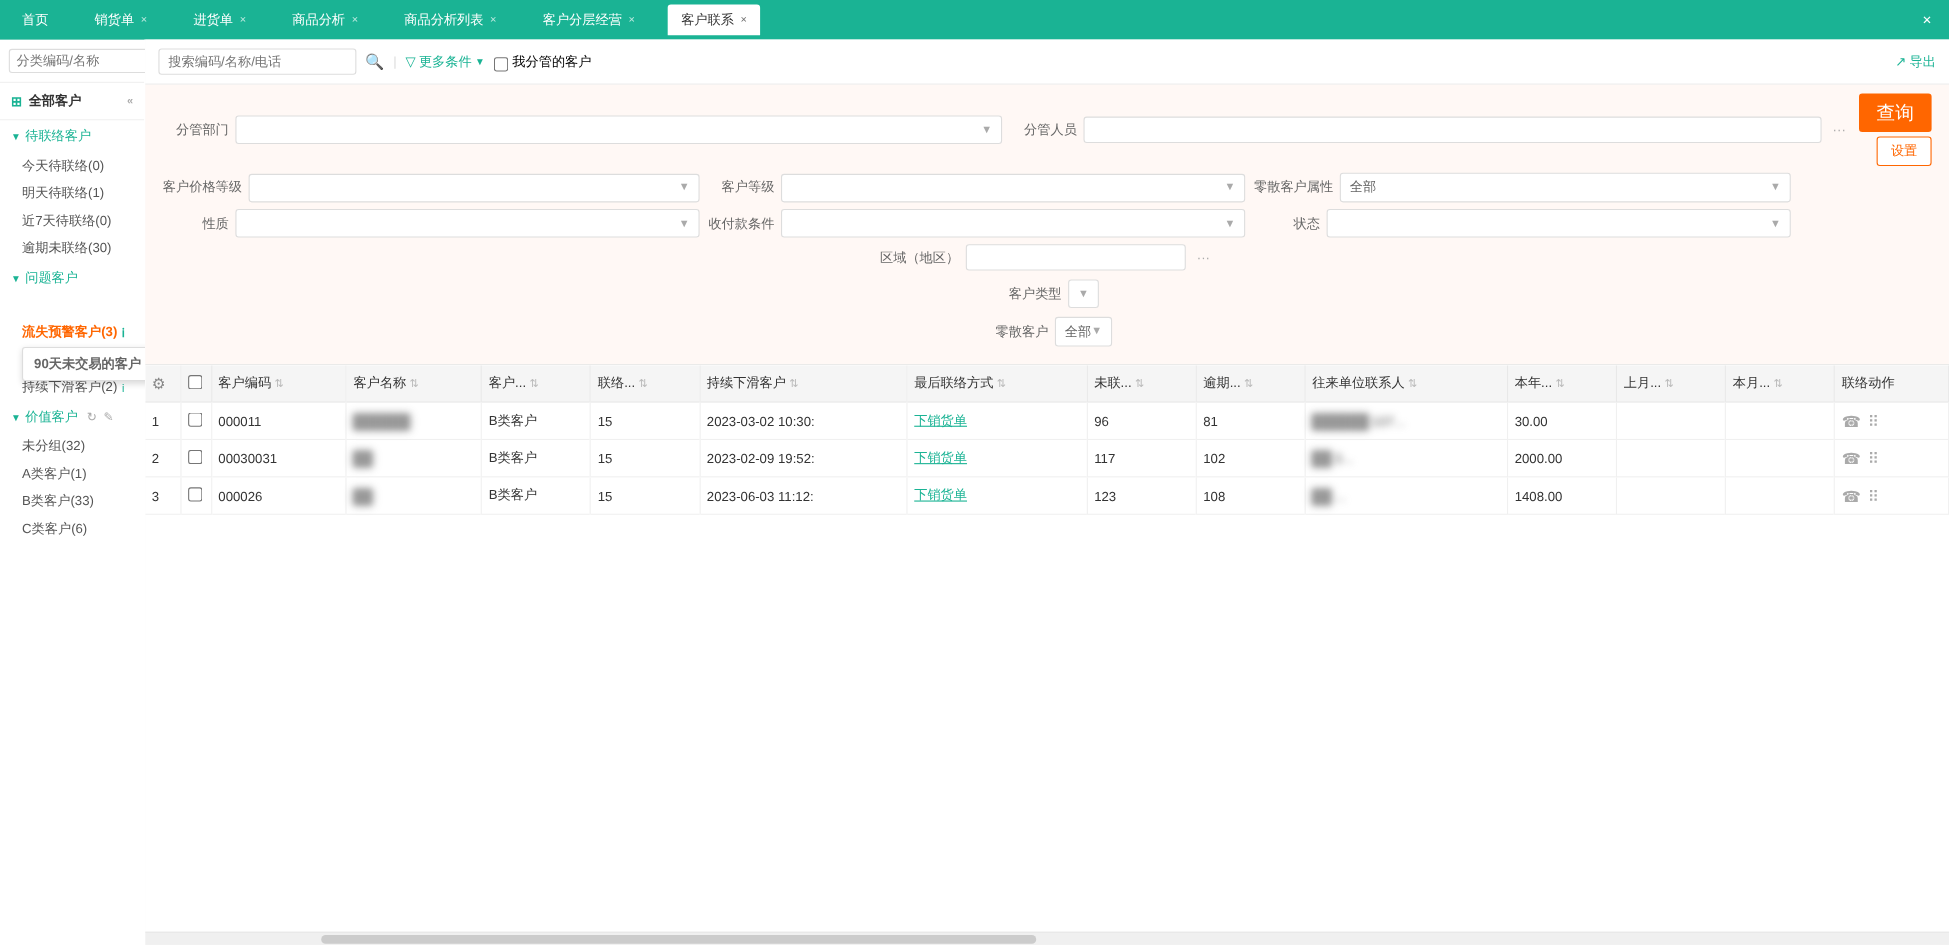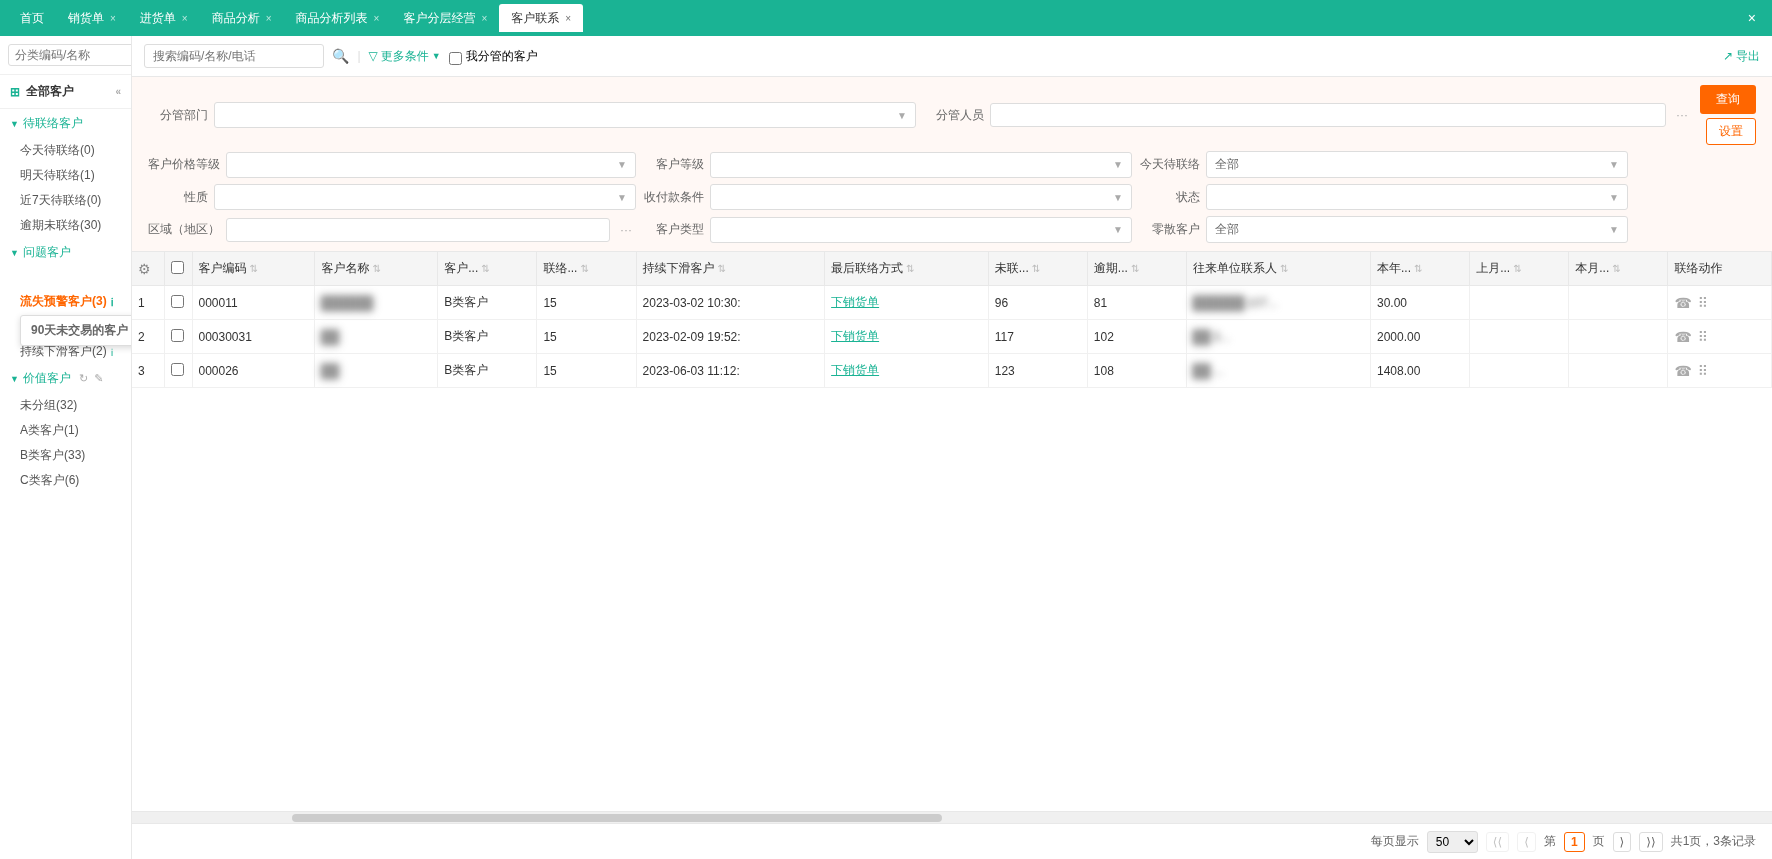--- a/index.html
+++ b/index.html
@@ -5,21 +5,21 @@
     * { box-sizing: border-box; margin: 0; padding: 0; font-family: 'Microsoft YaHei', Arial, sans-serif; font-size: 12px; }
     body { background: #f5f5f5; height: 859px; overflow: hidden; }
 
     
     .top-nav {
       background: #1ab394;
       height: 36px;
       display: flex;
       align-items: center;
       padding: 0 8px;
-      gap: 0;
+      gap: 18px;
     }
     .nav-tab {
       height: 28px;
       padding: 0 12px;
       border-radius: 3px 3px 0 0;
       display: flex;
       align-items: center;
       gap: 6px;
       cursor: pointer;
       color: #fff;
@@ -194,21 +194,21 @@
       background: #fff8f5;
       border-bottom: 1px solid #e8e8e8;
       padding: 8px 16px;
     }
     .filter-row {
       display: flex;
       align-items: center;
       gap: 8px;
       margin-bottom: 6px;
     }
-    .filter-row:last-child { margin-bottom: 0; }
+    .filter-row:last-child { margin-bottom: 0; flex-direction: column; }
     .filter-field {
       display: flex;
       align-items: center;
       flex: 1;
       gap: 6px;
       min-width: 0;
     }
     .filter-label {
       color: #666;
       white-space: nowrap;
@@ -240,21 +240,21 @@
     }
     .filter-select .arrow { color: #aaa; font-size: 10px; }
     .filter-dots { color: #aaa; cursor: pointer; padding: 0 4px; }
     .btn-query {
       background: #ff6600;
       color: #fff;
       border: none;
       border-radius: 3px;
       padding: 6px 16px;
       cursor: pointer;
-      font-size: 12px;
+      font-size: 17px;
       white-space: nowrap;
     }
     .btn-settings {
       background: #fff;
       color: #ff6600;
       border: 1px solid #ff6600;
       border-radius: 3px;
       padding: 4px 12px;
       cursor: pointer;
       font-size: 12px;
@@ -528,21 +528,21 @@
           </div>
         </div>
         <div class="filter-field">
           <span class="filter-label">客户等级</span>
           <div class="filter-select">
             <span></span>
               <span class="arrow">▼</span>
           </div>
         </div>
         <div class="filter-field">
-          <span class="filter-label">今天待联络</span>
+          <span class="filter-label">零散客户属性</span>
           <div class="filter-select">
             <span>全部</span>
               <span class="arrow">▼</span>
           </div>
         </div>
         <div style="width:120px;"></div>
       </div>
 
       <div class="filter-row">
         <div class="filter-field">
@@ -682,30 +682,14 @@
       </td>
     </tr>
           </tbody>
       </table>
     </div>
 
     <div class="scrollbar-area">
       <div class="scrollbar-thumb"></div>
     </div>
 
-    <div class="table-footer">
-      <span>每页显示</span>
-      <select class="page-size-select">
-        <option>50</option>
-        <option>100</option>
-        <option>200</option>
-      </select>
-      <button class="page-btn" disabled="">⟨⟨</button>
-      <button class="page-btn" disabled="">⟨</button>
-      <span>第</span>
-      <span class="page-current">1</span>
-      <span>页</span>
-      <button class="page-btn">⟩</button>
-      <button class="page-btn">⟩⟩</button>
-      <span>共1页，3条记录</span>
-    </div>
   </div>
 </div>
 
 </body></html>

